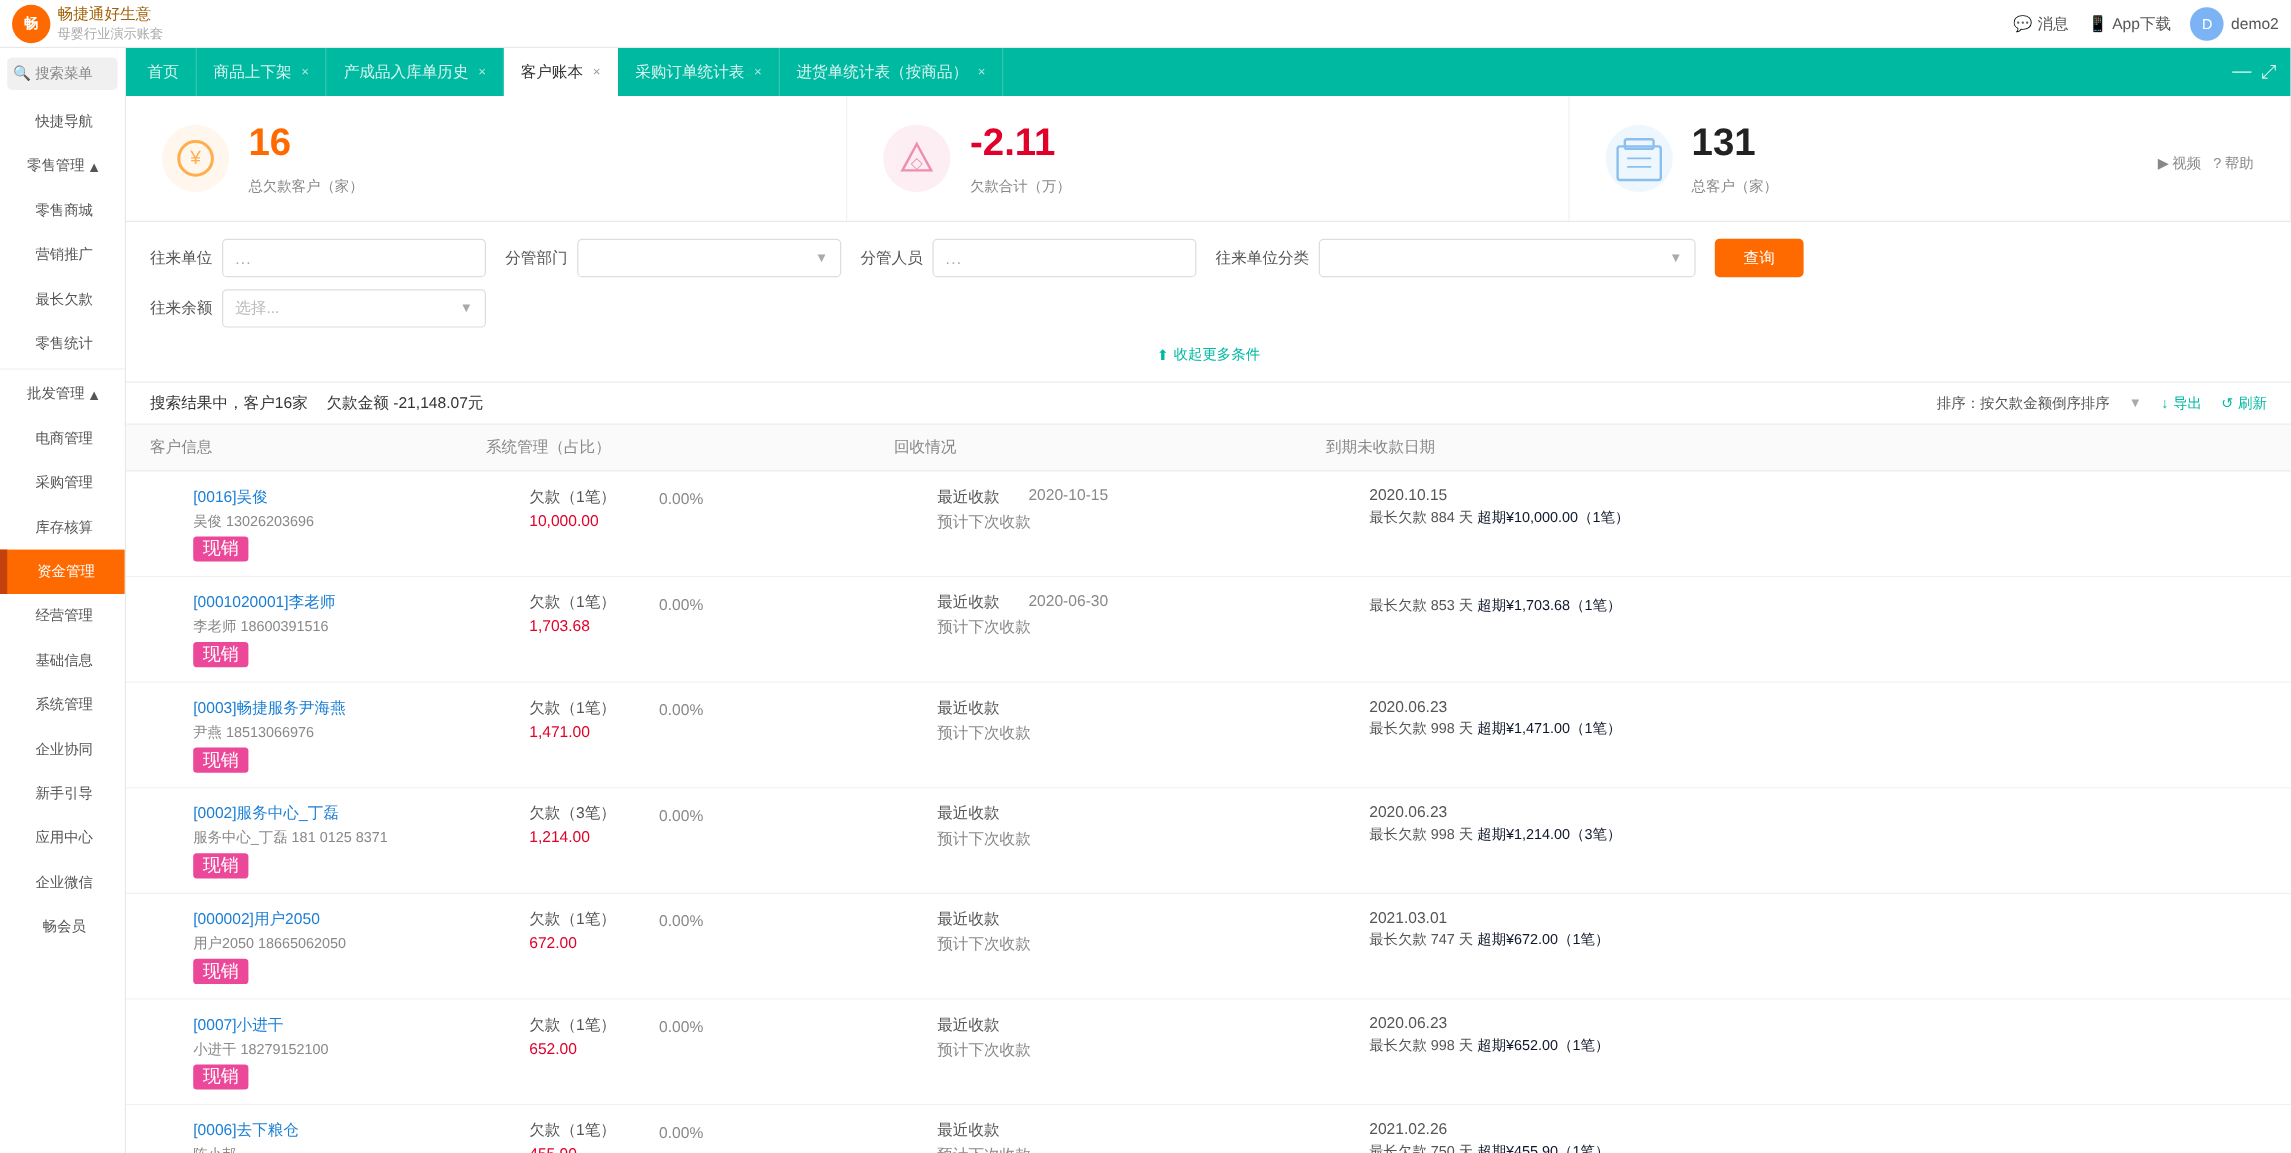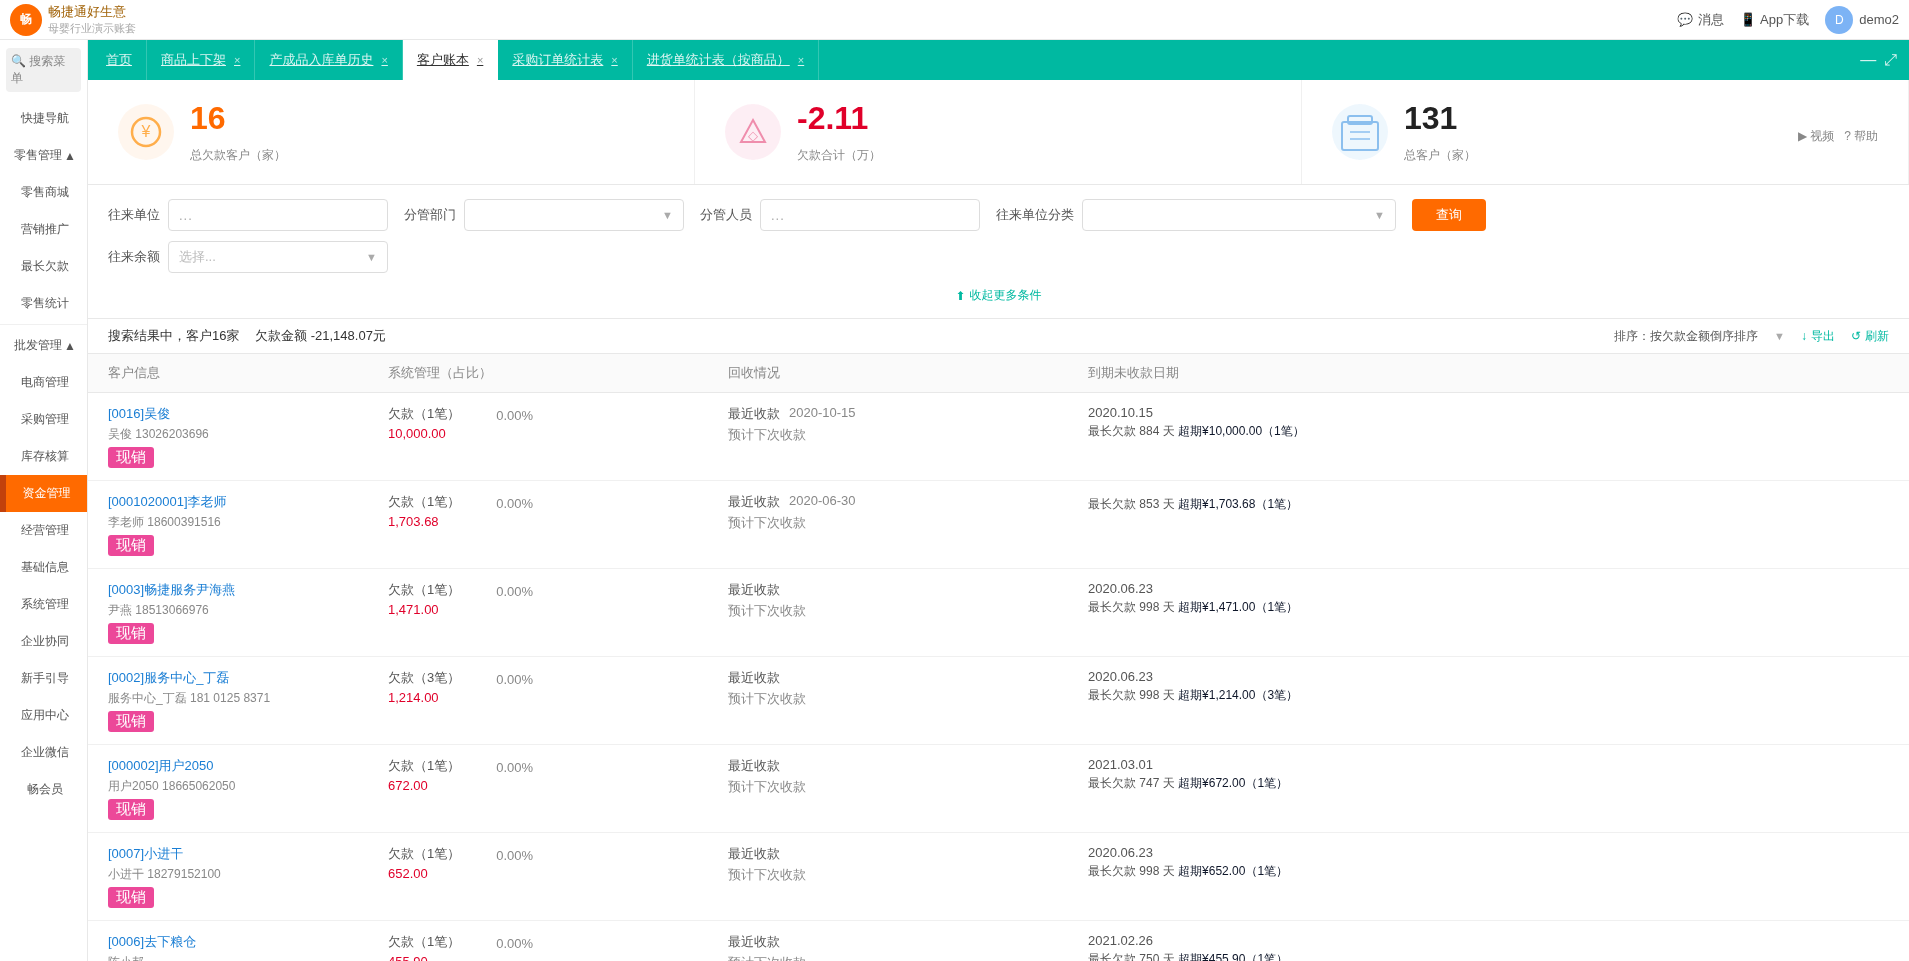--- a/index.html
+++ b/index.html
@@ -12,31 +12,31 @@
     .brand-logo { width: 32px; height: 32px; background: #ff6a00; border-radius: 50%; display: flex; align-items: center; justify-content: center; color: #fff; font-size: 12px; font-weight: bold; }
     .brand-name { font-size: 13px; color: #a16207; }
     .top-bar-right { margin-left: auto; display: flex; align-items: center; gap: 16px; }
     .top-bar-right span { font-size: 13px; color: #555; cursor: pointer; }
     .avatar { width: 28px; height: 28px; border-radius: 50%; background: #ccc; display: inline-flex; align-items: center; justify-content: center; font-size: 12px; color: #fff; background: #7cb3f5; }
 
     
     .main-layout { display: flex; flex: 1; overflow: hidden; }
 
     
-    .sidebar { width: 88px; background: #fff; border-right: 1px solid #e8e8e8; display: flex; flex-direction: column; overflow-y: auto; }
+    .sidebar { width: 105px; background: #fff; border-right: 1px solid #e8e8e8; display: flex; flex-direction: column; overflow-y: auto; }
     .sidebar-search { padding: 8px 6px; }
     .sidebar-search-btn { width: 100%; background: #f0f0f0; border: none; border-radius: 4px; padding: 5px; font-size: 12px; color: #888; cursor: pointer; text-align: left; }
     .sidebar-item { padding: 10px 4px; text-align: center; cursor: pointer; font-size: 12px; color: #555; border-left: 3px solid transparent; }
     .sidebar-item.active { background: #ff6a00; color: #fff; border-left: 6px solid #c2410c; }
     .sidebar-item.section-header { display: flex; align-items: center; justify-content: center; gap: 2px; }
     .sidebar-divider { height: 1px; background: #f0f0f0; margin: 2px 0; }
 
     
     .tab-bar { display: flex; align-items: center; background: #00b9a1; height: 40px; padding: 0 4px; overflow-x: auto; }
-    .tab-item { display: flex; align-items: center; gap: 6px; padding: 0 14px; height: 40px; font-size: 13px; color: rgba(255,255,255,0.85); cursor: pointer; white-space: nowrap; border-right: 1px solid rgba(255,255,255,0.2); text-decoration: underline; }
+    .tab-item { display: flex; align-items: center; gap: 6px; padding: 0 14px; height: 40px; font-size: 13px; color: rgba(255,255,255,0.85); cursor: pointer; white-space: nowrap; border-right: 1px solid rgba(255,255,255,0.2); }
     .tab-item.active { background: #fff; color: #333; }
     .tab-close { font-size: 11px; color: rgba(255,255,255,0.7); margin-left: 2px; cursor: pointer; }
     .tab-item.active .tab-close { color: #999; }
     .tab-bar-actions { margin-left: auto; display: flex; align-items: center; gap: 8px; padding: 0 8px; }
     .tab-action-btn { color: rgba(255,255,255,0.85); font-size: 16px; cursor: pointer; }
 
     
     .content-area { flex: 1; overflow-y: auto; background: #f5f5f5; }
 
     
@@ -78,31 +78,31 @@
 
     
     .data-table { width: 100%; background: #fff; }
     .table-header { display: flex; align-items: center; padding: 10px 20px; background: #fafafa; border-bottom: 1px solid #e8e8e8; font-size: 13px; color: #888; font-weight: normal; }
     .col-customer { flex: 0 0 280px; }
     .col-debt { flex: 0 0 340px; }
     .col-recovery { flex: 0 0 360px; }
     .col-due { flex: 1; }
 
     .table-row { display: flex; align-items: stretch; padding: 12px 20px; background: #fff; border-bottom: 1px solid #f0f0f0; }
-    .customer-cell { flex: 0 0 280px; }
+    .customer-cell { flex: 0 0 280px; margin-left: 36px; }
     .customer-name { color: #1a7ed4; font-size: 13px; cursor: pointer; }
     .customer-contact { font-size: 12px; color: #888; margin-top: 3px; }
     .customer-tag { display: inline-block; background: #ec4899; color: #fff; font-size: 15px; padding: 1px 8px; border-radius: 3px; margin-top: 4px; }
     .debt-cell { flex: 0 0 340px; display: flex; align-items: flex-start; gap: 16px; }
     .debt-info { }
     .debt-label { font-size: 13px; color: #555; }
     .debt-amount { font-size: 13px; color: #e0002a; margin-top: 3px; }
     .debt-percent { font-size: 13px; color: #888; margin-left: 20px; margin-top: 3px; }
     .recovery-cell { flex: 0 0 360px; }
-    .recovery-row { display: flex; gap: 9px; font-size: 13px; color: #555; margin-bottom: 3px; text-align: right; }
+    .recovery-row { display: flex; gap: 24px; font-size: 13px; color: #555; margin-bottom: 3px; text-align: right; }
     .recovery-date { color: #888; }
     .recovery-next { color: #888; margin-top: 3px; font-size: 13px; }
     .due-cell { flex: 1; }
     .due-date { font-size: 13px; color: #555; }
     .due-overdue { font-size: 12px; color: #555; margin-top: 3px; }
     .overdue-link { color: #0f172a; cursor: pointer; }
 
     
     ::-webkit-scrollbar { width: 6px; height: 6px; }
     ::-webkit-scrollbar-track { background: #f1f1f1; }

